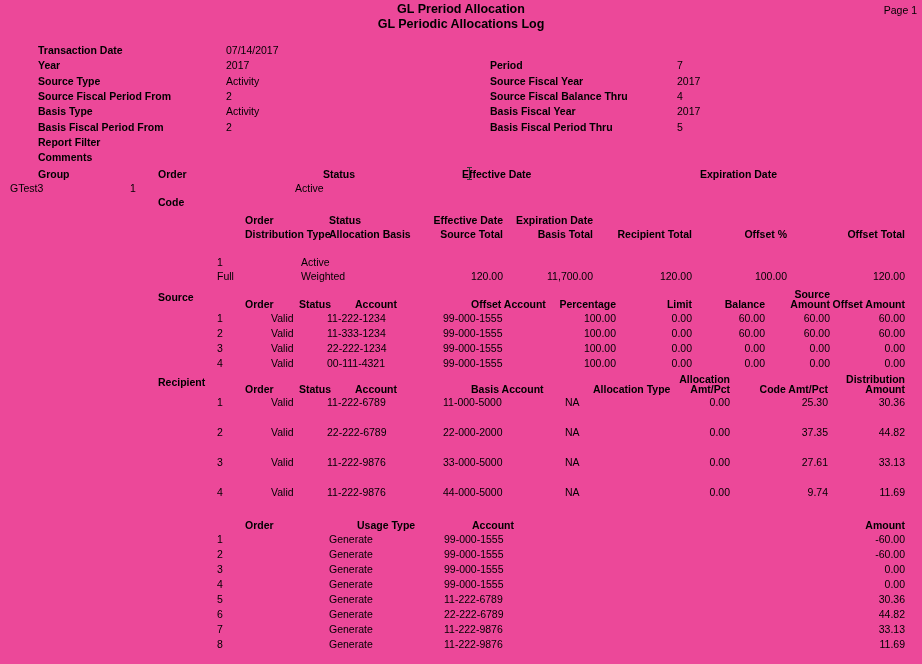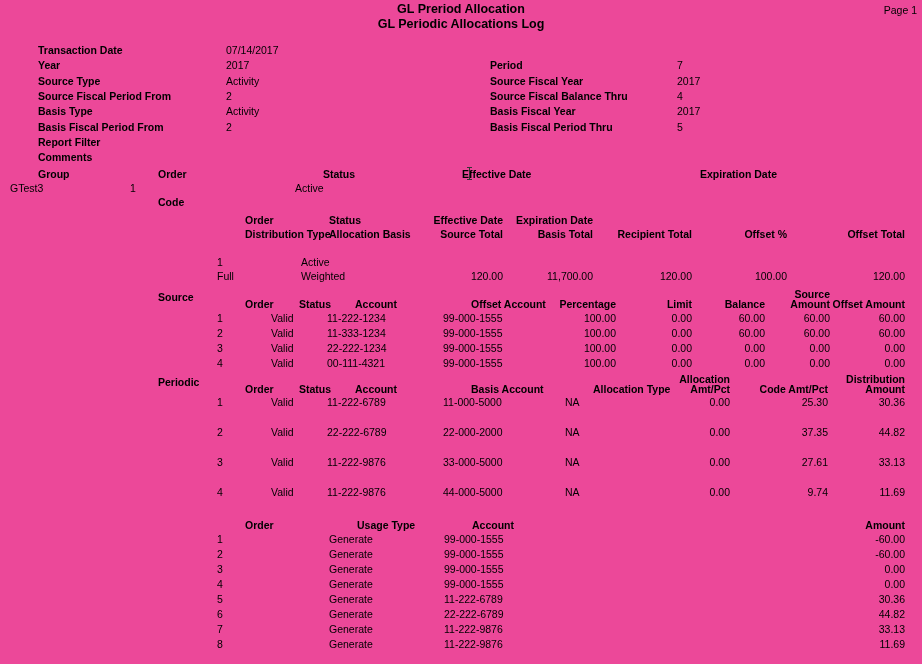--- a/index.html
+++ b/index.html
@@ -189,21 +189,21 @@
     <span class="t ca">00-111-4321</span>
     <span class="t cb">99-000-1555</span>
     <span class="t r rP">100.00</span>
     <span class="t r rL">0.00</span>
     <span class="t r rBal">0.00</span>
     <span class="t r rS">0.00</span>
     <span class="t r rE">0.00</span>
   </div>
 
   <div class="row" style="top:376px">
-    <span class="t b l2">Periodic</span>
+    <span class="t b l2">Recipient</span>
   </div>
   <div class="row" style="top:373px">
     <span class="t b r rAl">Allocation</span>
     <span class="t b r rE">Distribution</span>
   </div>
   <div class="row" style="top:383px">
     <span class="t b co">Order</span>
     <span class="t b cs">Status</span>
     <span class="t b ca">Account</span>
     <span class="t b cb">Basis Account</span>

